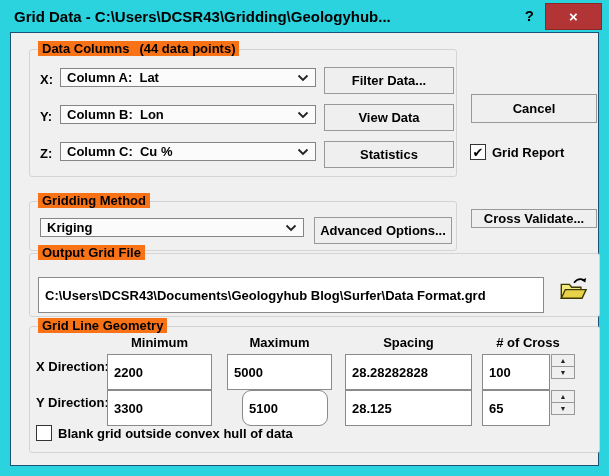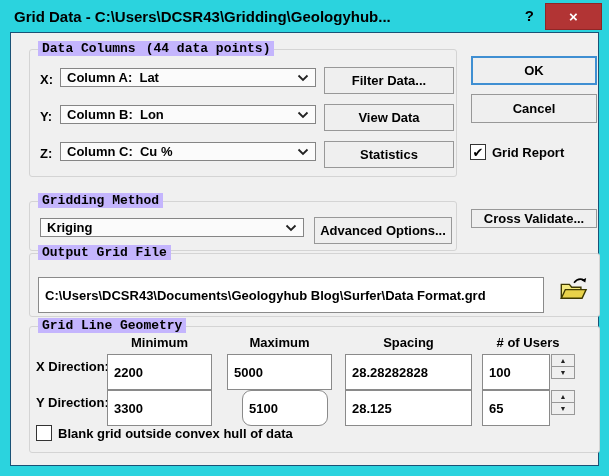--- a/index.html
+++ b/index.html
@@ -30,22 +30,22 @@
   .client {
     position: absolute; left: 10px; top: 32px; width: 589px; height: 434px;
     background: #f0f0f0; border: 1px solid #1a5276;
   }
 
   .group {
     position: absolute; border: 1px solid #d4d4d4; border-radius: 3px;
     background: #f0f0f0;
   }
   .legend {
-    position: absolute; top: -9px; left: 8px; background: #c4b5fd;
-    padding: 0 4px; font-weight: 600; white-space: pre; font-family: Liberation Mono, monospace;
+    position: absolute; top: -9px; left: 8px; background: #f97316;
+    padding: 0 4px; font-weight: 600; white-space: pre;
   }
   .legend .points { margin-left: 10px; font-weight: 600; }
 
   .lbl { position: absolute; font-weight: 600; white-space: pre; }
 
   .combo {
     position: absolute; height: 19px; background: #fbfbfb;
     border: 1px solid #858585; display: flex; align-items: center;
     padding: 0 6px; cursor: pointer;
   }
@@ -131,21 +131,20 @@
       <span class="lbl" style="left:10px; top:96px;">Z:</span>
       <div class="combo" style="left:30px; top:92px; width:256px;">
         <span class="combo-text">Column C:  Cu %</span>
         <svg class="chev" viewBox="0 0 12 8">
             <polyline points="1.5,1.5 6,6 10.5,1.5" fill="none" stroke="#222" stroke-width="1.8"></polyline>
           </svg>
       </div>
       <button class="btn" style="left:294px; top:91px; width:130px; height:27px;">Statistics</button>
     </div>
 
-    <button class="btn default" style="left:460px; top:23px; width:126px; height:29px;">OK</button>
     <button class="btn" style="left:460px; top:61px; width:126px; height:29px;">Cancel</button>
 
     <div class="check-row" style="left:459px; top:111px;">
       <span class="checkbox">
           <span class="mark">✔</span>
         </span>
       <span class="check-label">Grid Report</span>
     </div>
 
     <div class="group" style="left:18px; top:160px; width:428px; height:50px;margin-top:8px;">
@@ -173,21 +172,21 @@
         </svg>
       </button>
     </div>
 
     <div class="group" style="left:18px; top:293px; width:571px; height:127px;">
       <span class="legend">Grid Line Geometry</span>
 
       <span class="hdr" style="left:77px; top:8px; width:105px;">Minimum</span>
       <span class="hdr" style="left:197px; top:8px; width:105px;">Maximum</span>
       <span class="hdr" style="left:315px; top:8px; width:127px;">Spacing</span>
-      <span class="hdr" style="left:452px; top:8px; width:92px;"># of Users</span>
+      <span class="hdr" style="left:452px; top:8px; width:92px;"># of Cross</span>
 
       <span class="lbl" style="left:6px; top:32px;">X Direction:</span>
       <input class="field" style="left: 77px; top: 27px; width: 105px;" value="2200">
       <input class="field" style="left: 197px; top: 27px; width: 105px;" value="5000">
       <input class="field" style="left: 315px; top: 27px; width: 127px;" value="28.28282828">
       <input class="field" style="left: 452px; top: 27px; width: 68px;" value="100">
       <div class="spinner" style="left:521px; top:27px;">
         <button class="spin up">
             <span>▲</span>
           </button>

